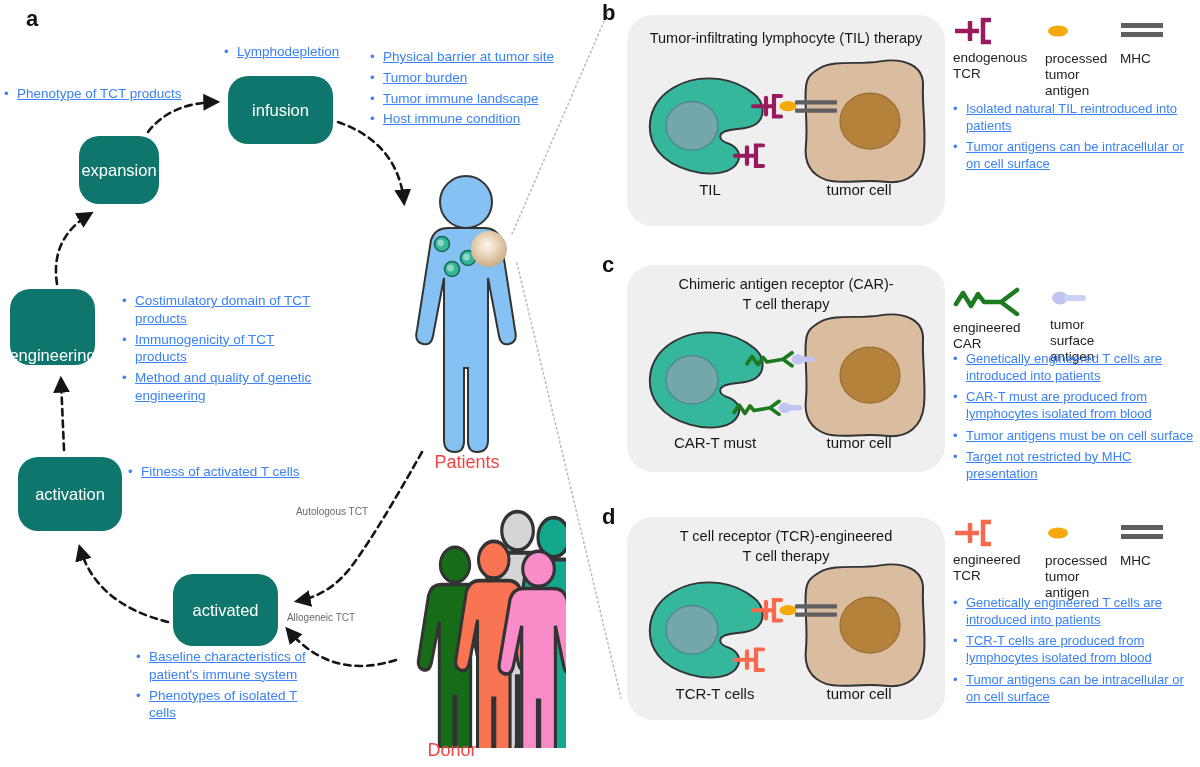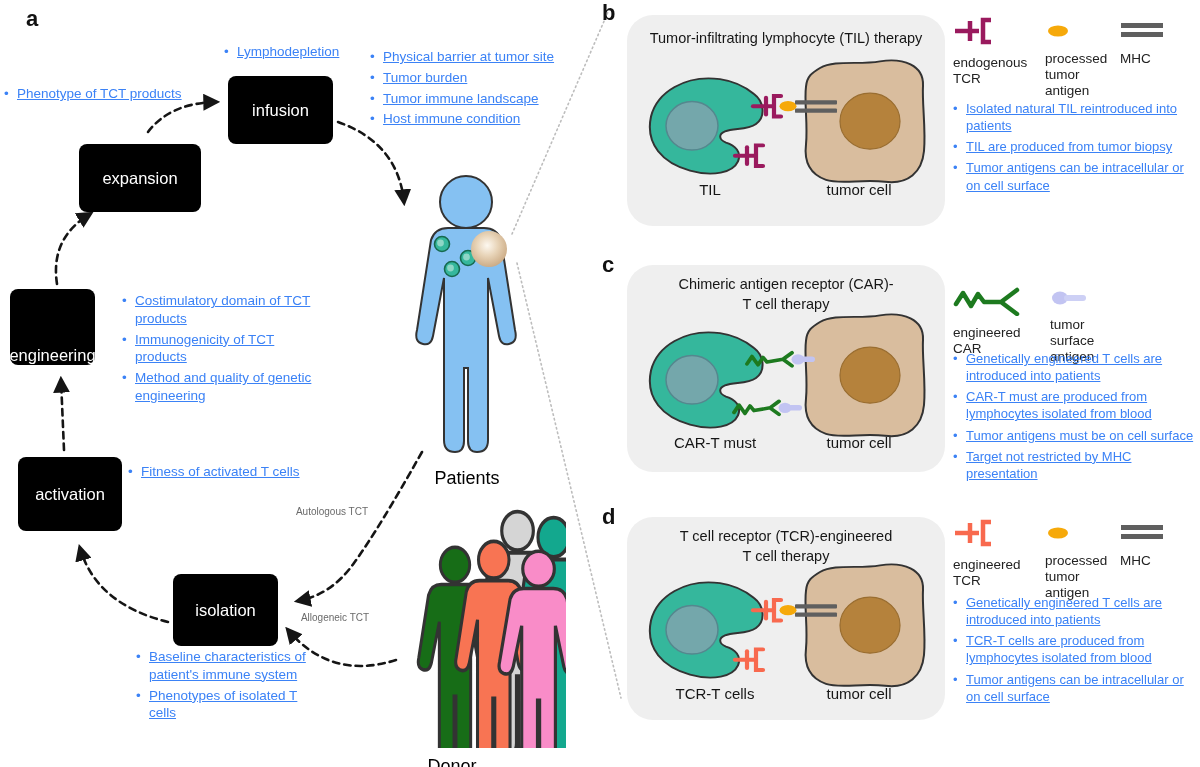--- a/index.html
+++ b/index.html
@@ -1,31 +1,31 @@
 <!DOCTYPE html>
 <html><head>
 <meta charset="utf-8">
 <style>
   html,body { margin:0; padding:0; background:#fff; font-family:"Liberation Sans", sans-serif; }
   .canvas { position:relative; width:1200px; height:767px; background:#fff; overflow:hidden; }
   .abs { position:absolute; }
   .panel-letter { font-size:22px; font-weight:bold; color:#111; line-height:1; }
-  .step-box { background:#000000; border-radius:8px; color:#fff; display:flex; align-items:center;
+  .step-box { background:#0f766e; border-radius:20px; color:#fff; display:flex; align-items:center;
               justify-content:center; font-size:16.5px; }
   ul.note-list, ul.bullets { list-style:none; margin:0; padding:0; }
   ul.note-list li, ul.bullets li { position:relative; padding-left:15px; margin-bottom:3px;
               color:#3b82f6; font-size:13.5px; line-height:1.32;text-decoration:underline; }
   ul.bullets li { font-size:13px; margin-bottom:4px; }
   ul.note-list li::before, ul.bullets li::before { content:"\2022"; position:absolute; left:2px; }
   .gbox { background:#efefef; border-radius:26px; }
   .gtitle { color:#161616; font-size:14.5px; text-align:center; line-height:1.35; }
   .cell-label { color:#161616; font-size:15px; text-align:center; }
-  .legend-label { color:#222; font-size:13.5px; line-height:1.2; margin-top:5px; }
+  .legend-label { color:#222; font-size:13.5px; line-height:1.2; }
   .transfer { color:#6a6a6a; font-size:10px; text-align:center; line-height:1.25; }
-  .fig-label { color:#000000; font-size:18px; text-align:center;margin-top:16px; }
+  .fig-label { color:#ef4444; font-size:18px; text-align:center; }
 </style>
 </head>
 <body>
 
 <div class="canvas">
 
   <div class="abs panel-letter" style="left:26px; top:8px;">a</div>
 
   <svg class="abs" style="left:0; top:0;" width="640" height="767" viewBox="0 0 640 767">
     <defs>
@@ -44,31 +44,31 @@
     </g>
     <g stroke="#bdbdbd" stroke-width="1.6" stroke-dasharray="1.5 3.2" fill="none" stroke-linecap="round">
       <path d="M512,234 L608,12"></path>
       <path d="M517,263 L621,698"></path>
     </g>
   </svg>
 
   <div class="abs step-box" style="left:228px; top:76px;  width:105px; height:68px;">
       <span>infusion</span>
     </div>
-  <div class="abs step-box" style="left:79px;  top:144px; width:122px; height:68px;">
+  <div class="abs step-box" style="left:79px;  top:136px; width:80px; height:68px;">
       <span>expansion</span>
     </div>
   <div class="abs step-box" style="left:10px;  top:289px; width:85px; height:76px;align-items:flex-end;">
       <span>engineering</span>
     </div>
   <div class="abs step-box" style="left:18px;  top:457px; width:104px; height:74px;">
       <span>activation</span>
     </div>
   <div class="abs step-box" style="left:173px; top:574px; width:105px; height:72px;">
-      <span>isolation</span>
+      <span>activated</span>
     </div>
 
   <ul class="abs note-list" style="left:222px; top:43px; width:150px;">
     <li>Lymphodepletion</li>
   </ul>
   <ul class="abs note-list" style="left:2px; top:85px; width:200px;">
     <li>Phenotype of TCT products</li>
   </ul>
   <ul class="abs note-list" style="left:368px; top:48px; width:215px;">
     <li>Physical barrier at tumor site</li>
@@ -83,21 +83,21 @@
   </ul>
   <ul class="abs note-list" style="left:126px; top:463px; width:190px;">
     <li>Fitness of activated T cells</li>
   </ul>
   <ul class="abs note-list" style="left:134px; top:648px; width:190px;">
     <li>Baseline characteristics of patient's immune system</li>
     <li>Phenotypes of isolated T cells</li>
   </ul>
 
   <div class="abs transfer" style="left:290px; top:506px; width:84px;">Autologous TCT</div>
-  <div class="abs transfer" style="left:293px; top:612px; width:84px;">Allogeneic TCT</div>
+  <div class="abs transfer" style="left:279px; top:612px; width:84px;">Allogeneic TCT</div>
 
   <svg class="abs" style="left:393px; top:172px;" width="150" height="290" viewBox="0 0 150 290">
     <defs>
       <radialGradient id="tumorGrad" cx="45%" cy="40%" r="65%">
         <stop offset="0%" stop-color="#fdf8f0"></stop>
         <stop offset="45%" stop-color="#e8d4b8"></stop>
         <stop offset="100%" stop-color="#c8a67f"></stop>
       </radialGradient>
     </defs>
     <g fill="#85c1f2" stroke="#333" stroke-width="2">
@@ -190,21 +190,20 @@
   </div>
   <div class="abs" style="left:1120px; top:16px; width:60px;">
     <svg width="44" height="18" style="margin-top:5px;">
       <rect x="1" y="2" width="42" height="5" fill="#5f5f5f"></rect>
       <rect x="1" y="11" width="42" height="5" fill="#5f5f5f"></rect>
     </svg>
     <div class="legend-label" style="margin-top:8px;">MHC</div>
   </div>
   <ul class="abs bullets" style="left:951px; top:100px; width:245px;">
     <li>Isolated natural TIL reintroduced into patients</li>
-    <li>TIL are produced from tumor biopsy</li>
     <li>Tumor antigens can be intracellular or on cell surface</li>
   </ul>
 
   <div class="abs panel-letter" style="left:602px; top:254px;">c</div>
   <div class="abs gbox" style="left:627px; top:265px; width:318px; height:207px;"></div>
   <div class="abs gtitle" style="left:637px; top:275px; width:298px;">
     <div>Chimeric antigen receptor (CAR)-</div>
     <div>T cell therapy</div>
   </div>
   <svg class="abs" style="left:635px; top:307px;" width="300" height="140" viewBox="0 0 300 150" preserveAspectRatio="none">

